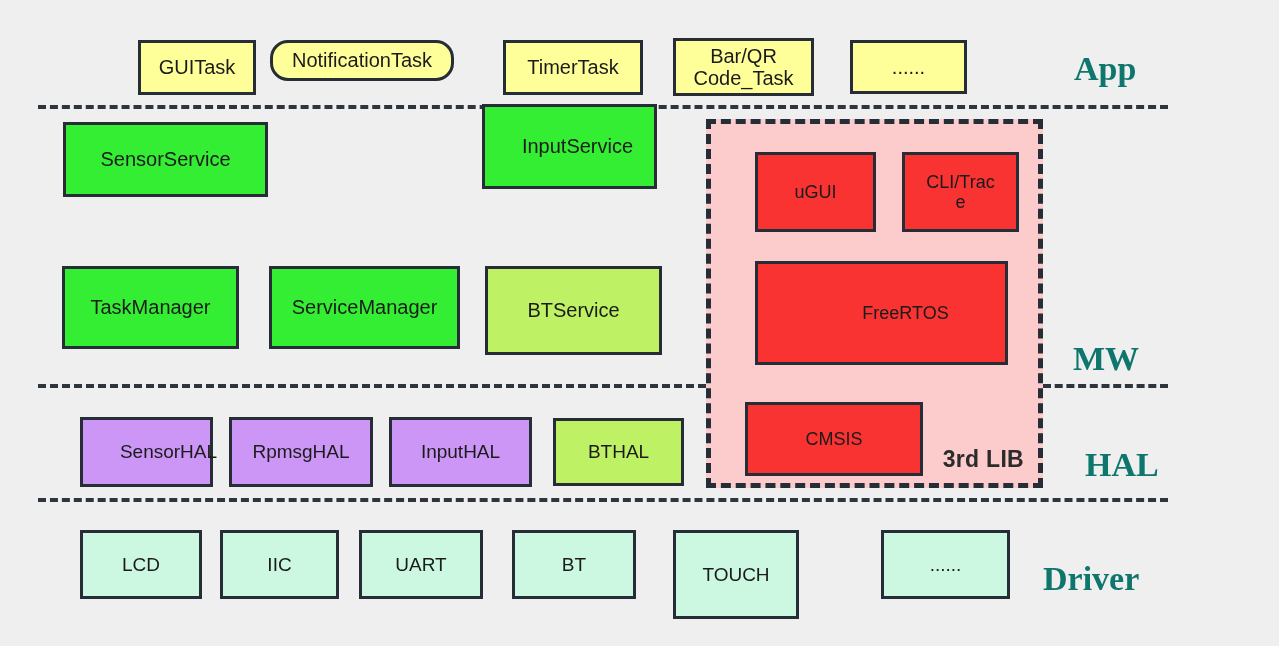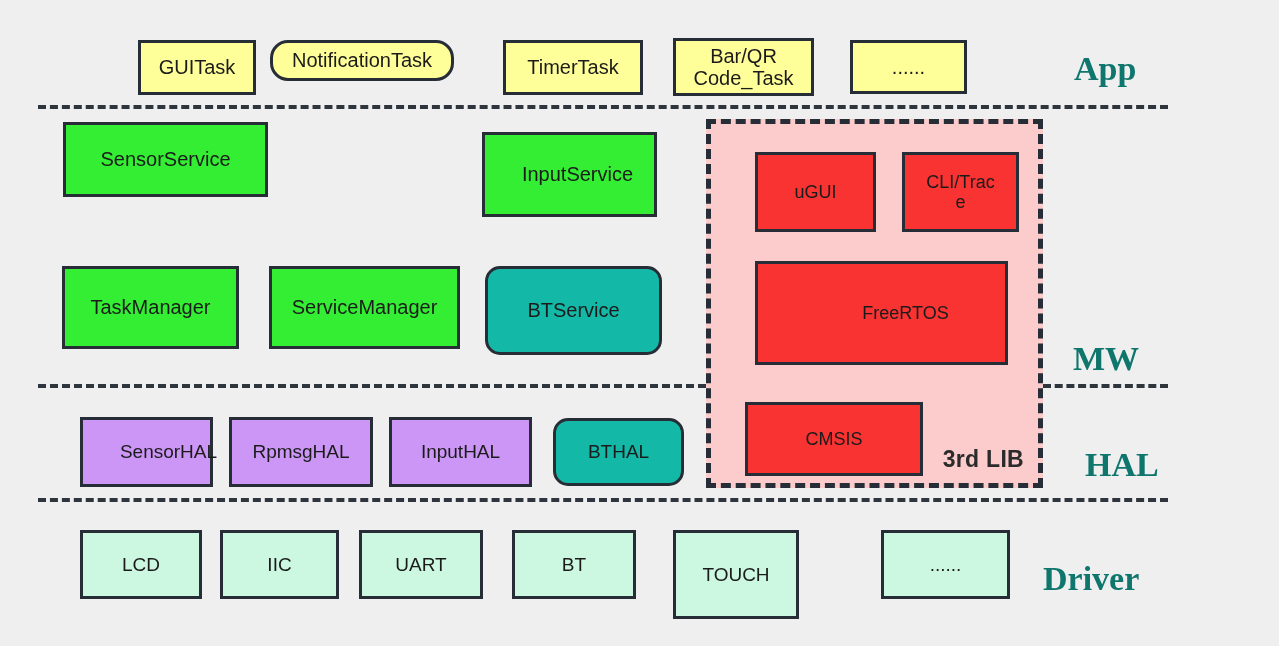--- a/index.html
+++ b/index.html
@@ -25,21 +25,21 @@
     align-items: center;
     justify-content: center;
     text-align: center;
     color: #1b1b1b;
     line-height: 1.12;
     white-space: pre-line;
   }
 
   .app-block    { background: #ffff99; font-size: 20px; }
   .svc-block    { background: #33ee33; font-size: 20px; }
-  .peach-block  { background: #14b8a6; font-size: 20px; border-radius: 15px; }
+  .peach-block  { background: #bef264; font-size: 20px; }
   .hal-block    { background: #cb96f5; font-size: 19px; }
   .drv-block    { background: #ccf8e2; font-size: 19px; }
   .lib-block    { background: #f93232; font-size: 18px; }
 
   
   #third-lib-panel {
     position: absolute;
     box-sizing: border-box;
     background: #fccccc;
     border: 5px dashed #262d36;
@@ -95,21 +95,21 @@
     <span>......</span>
   </div>
 
   <div class="divider" style="left:38px; top:105px; width:1130px;"></div>
 
   <div class="block svc-block" style="left:63px; top:122px; width:205px; height:75px;">
     <span>SensorService</span>
   </div>
 
 
-  <div class="block svc-block" style="left:482px; top:132px; width:175px; height:85px;padding-left:16px;">
+  <div class="block svc-block" style="left:482px; top:104px; width:175px; height:85px;padding-left:16px;">
     <span>InputService</span>
   </div>
 
   <div class="block svc-block" style="left:62px; top:266px; width:177px; height:83px;">
     <span>TaskManager</span>
   </div>
 
   <div class="block svc-block" style="left:269px; top:266px; width:191px; height:83px;">
     <span>ServiceManager</span>
   </div>

